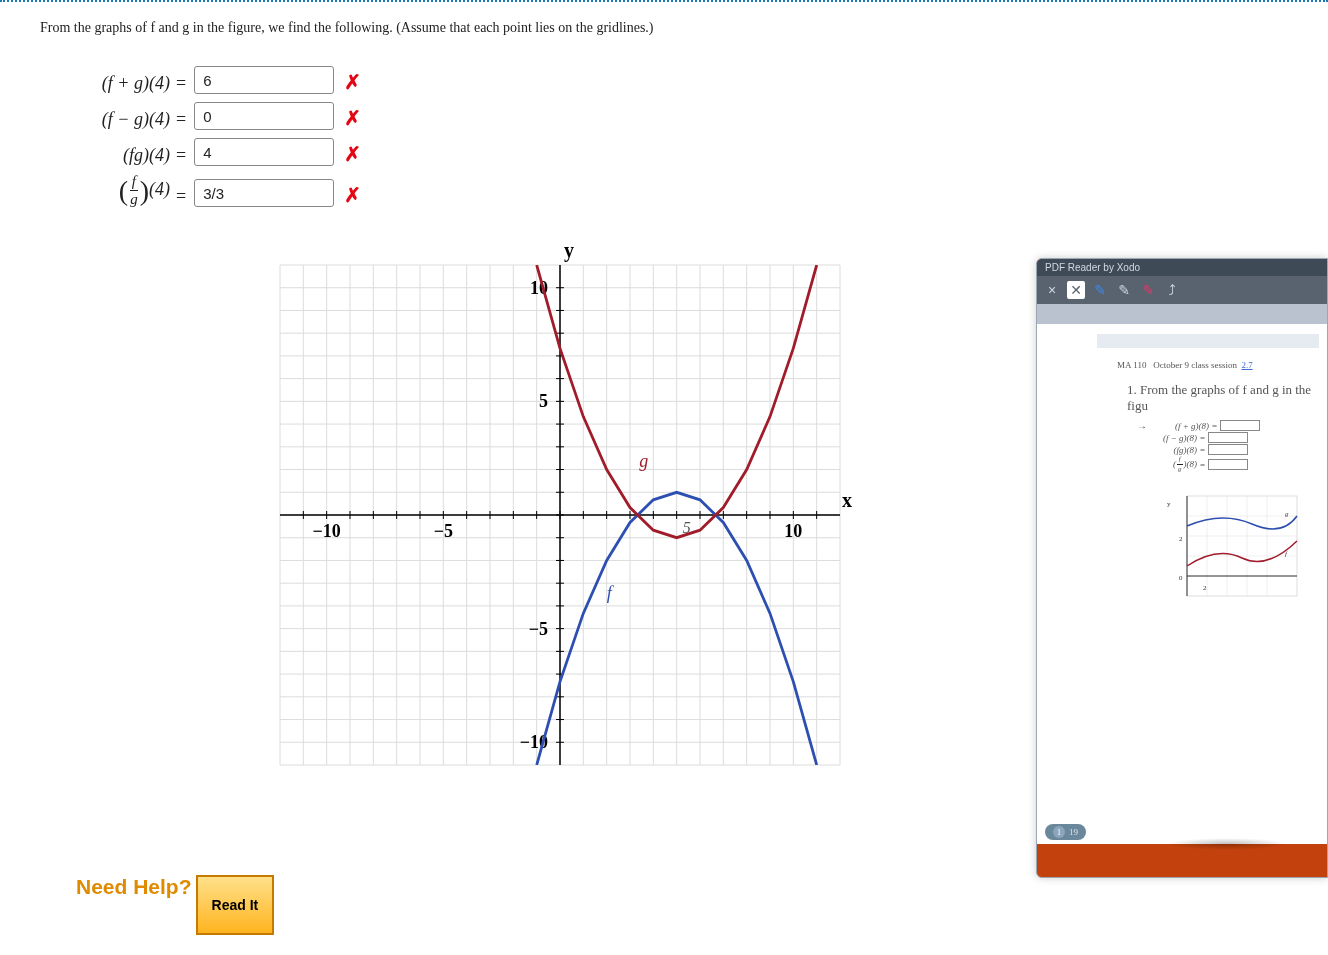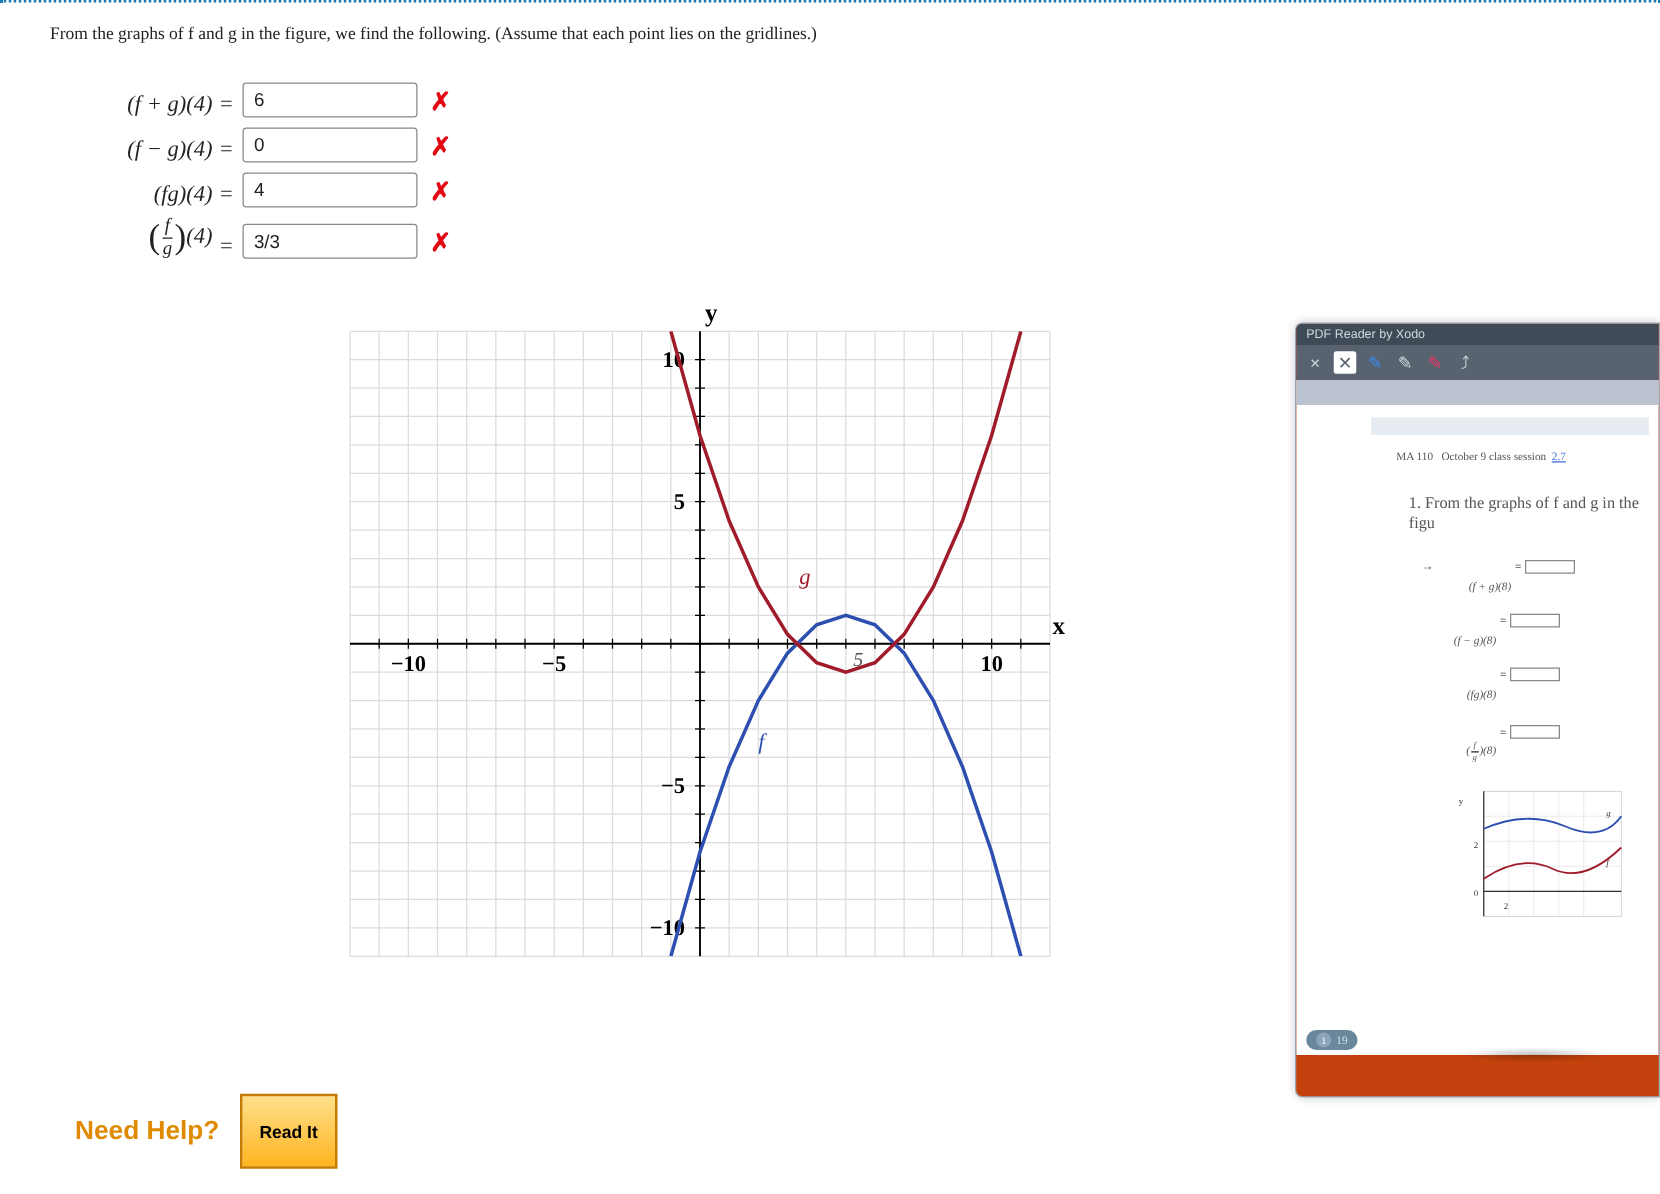--- a/index.html
+++ b/index.html
@@ -75,25 +75,24 @@
   .paren { font-size: 28px; font-style: normal; vertical-align: middle; }
 
   .chart-area {
     margin: 18px 0 0 180px;
     position: relative;
   }
   svg.chart { display: block; }
 
   .need-help-row {
     position: absolute;
-    left: 60px;
+    left: 76px;
     bottom: 20px;
     display: flex;
-    align-items: center;
-    gap: 16px;
+    gap: 4px;
   }
   .need-help {
     color: #e08a00;
     font-weight: bold;
     font-size: 21px;
     font-family: Verdana, sans-serif;
   }
   .read-it {
     background: linear-gradient(#ffe08a, #ffb420);
     border: 2px solid #c47b00;
@@ -153,27 +152,27 @@
     font-family: Georgia, serif;
     color: #555;
     height: 540px;
     position: relative;
     border-top: 20px solid #b9c2ce;
   }
   .pdf-body-inner {
     border-top: 14px solid #e6ebf1;
     padding-top: 12px;
   }
-  .pdf-header-line { text-align: left; font-size: 9px; margin-bottom: 24px; padding-left: 20px; color: #555; }
+  .pdf-header-line { text-align: left; font-size: 9px; margin-bottom: 12px; padding-left: 20px; color: #555; }
   .pdf-header-line .uline { text-decoration: underline; color: #3b6fd8; }
   .pdf-q { font-size: 13px; margin-bottom: 6px; padding-left: 30px; }
   .pdf-arrow { color: #555; font-size: 10px; margin-right: 2px; }
   .pdf-rows { padding-left: 40px; }
   .pdf-row { display: flex; align-items: center; font-size: 9px; margin: 1px 0; }
-  .pdf-row .lbl { width: 60px; text-align: right; font-style: italic; margin-top: 32px; }
+  .pdf-row .lbl { width: 60px; text-align: right; font-style: italic; }
   .pdf-row .eqs { margin: 0 3px; }
   .pdf-box { width: 40px; height: 11px; border: 1px solid #888; }
   .pdf-mini-chart { margin-top: 12px; margin-left: 70px; }
   .pdf-footer {
     position: absolute;
     bottom: 4px;
     left: 8px;
     background: #6b879c;
     color: #d8e4ee;
     font-size: 9px;

